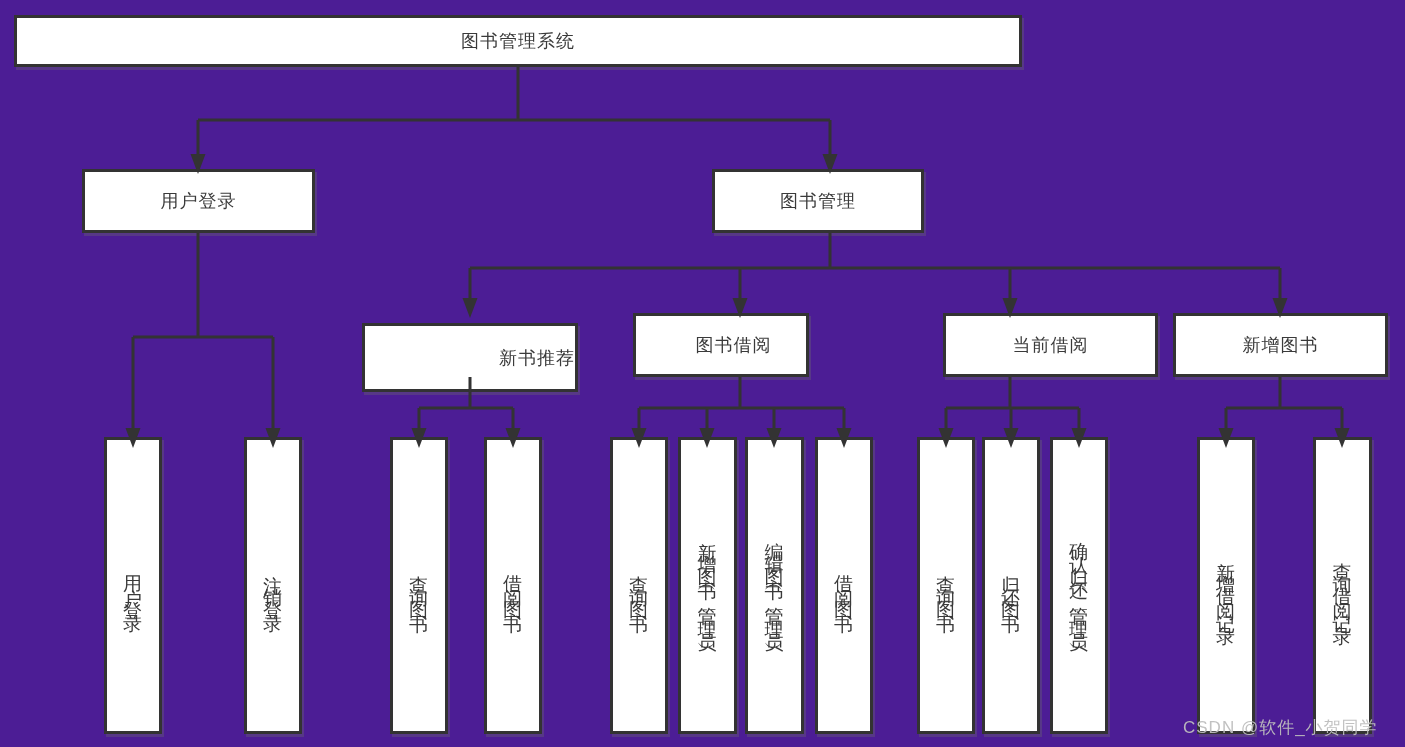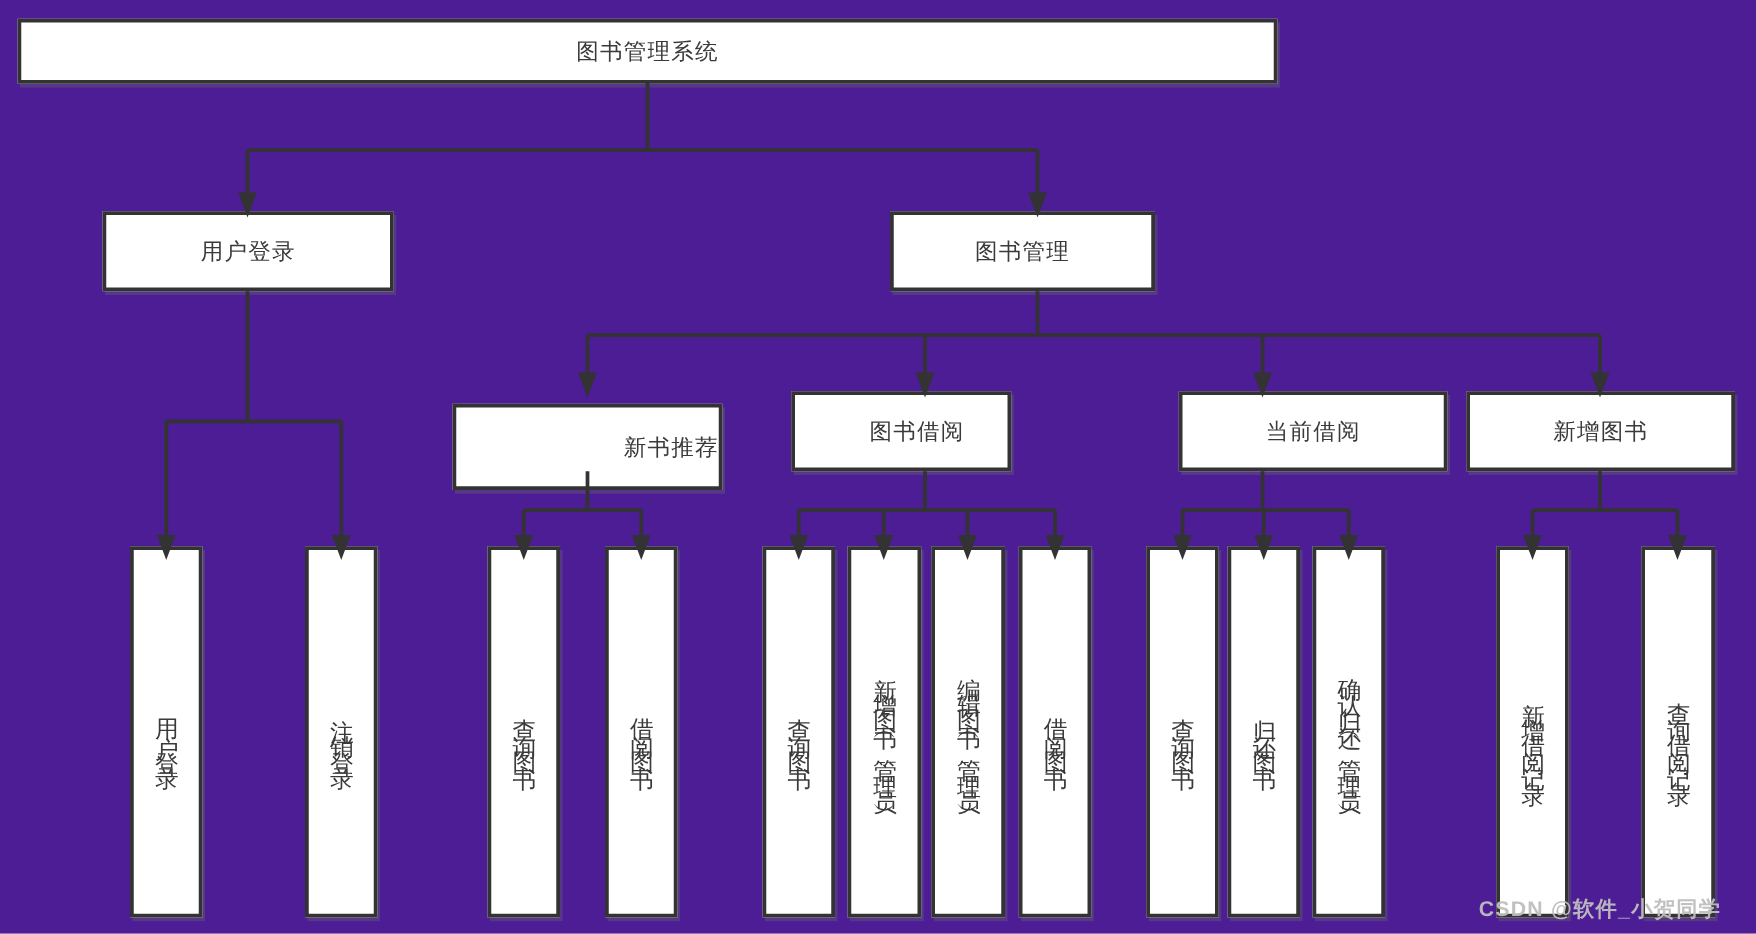--- a/index.html
+++ b/index.html
@@ -46,21 +46,20 @@
   svg.connectors path.wire { stroke:#333333; stroke-width:3; fill:none; }
   svg.connectors path.head { fill:#333333; stroke:none; }
   .watermark {
     position:absolute;
     left:1183px; top:716px;
     font-size:17px;
     color:rgba(190,190,190,0.95);
     letter-spacing:1px;
     white-space:nowrap;
     z-index:3;
-    font-weight:bold;
   }
 </style>
 </head>
 <body>
 
 <div class="canvas">
 
   <svg class="connectors" viewBox="0 0 1405 747" xmlns="http://www.w3.org/2000/svg">
 
     <path class="wire" d="M518 66 V120 M198 120 H830 M198 120 V159 M830 120 V159"></path>

